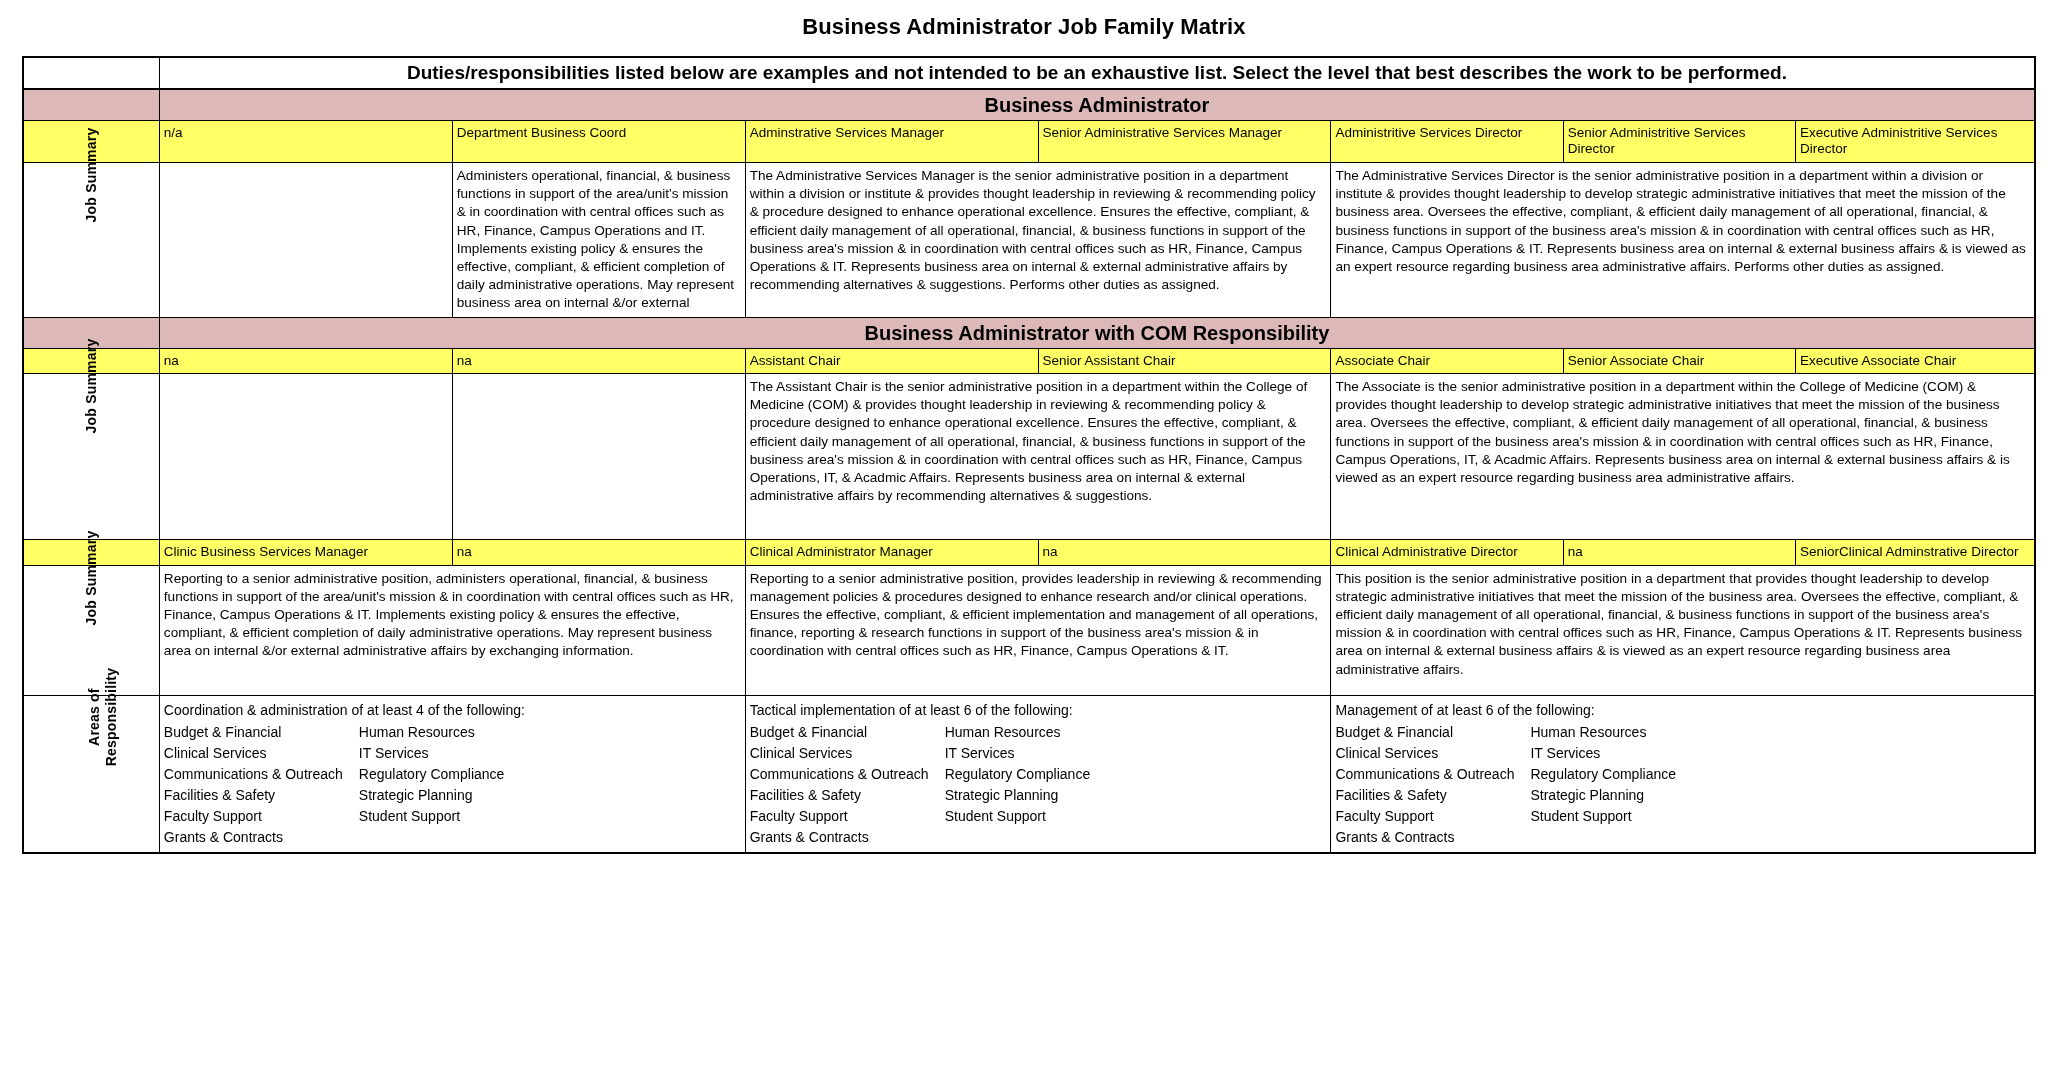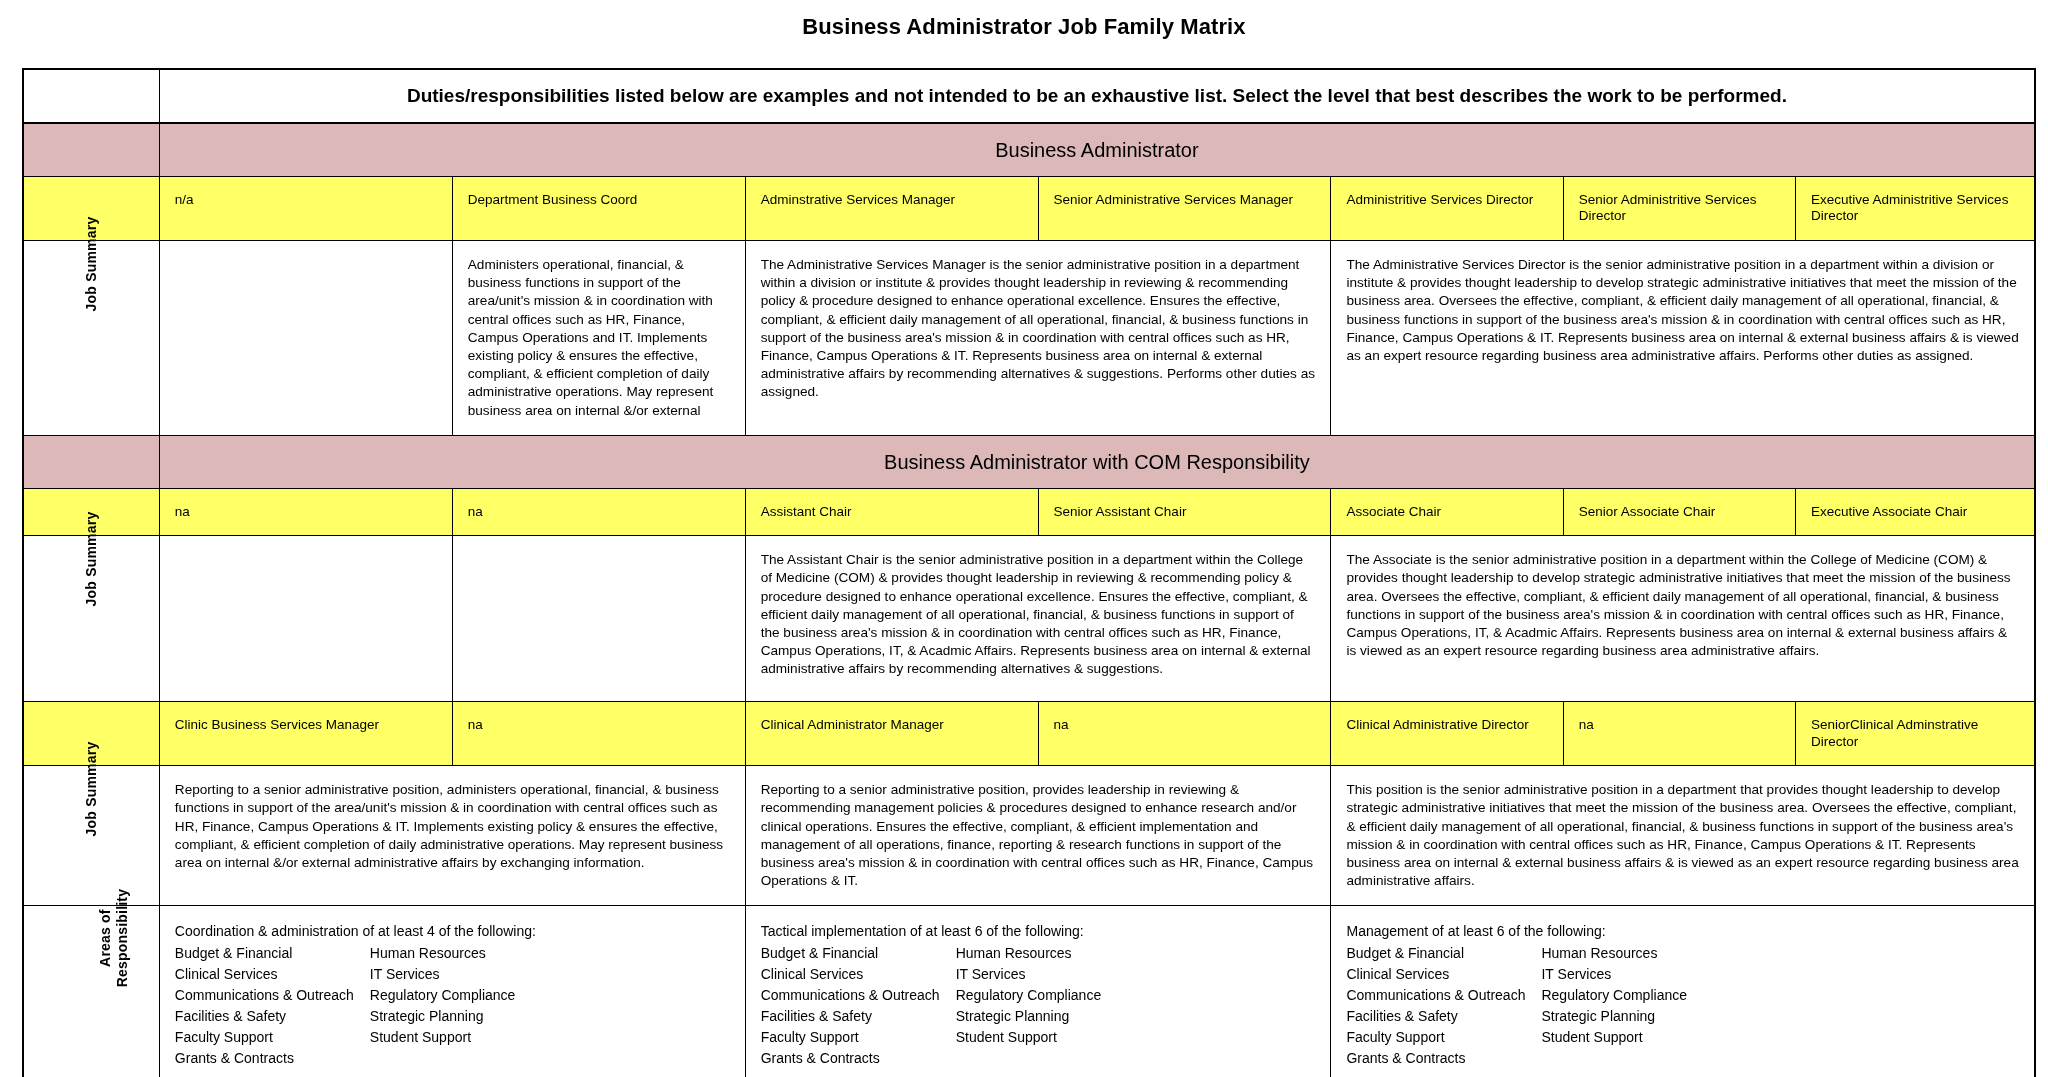--- a/index.html
+++ b/index.html
@@ -20,36 +20,36 @@
     width: 2048px;
     box-sizing: border-box;
     padding: 0;
   }
 
   .doc-title {
     text-align: center;
     font-size: 22px;
     font-weight: bold;
     letter-spacing: 0.1px;
-    padding: 14px 0 28px 0;
+    padding: 14px 0 16px 0;
     margin: 0;
   }
 
   table.matrix {
     border-collapse: collapse;
     table-layout: fixed;
     width: 2014px;
     margin: 0 0 0 22px;
     border: 2px solid #000;
   }
 
   table.matrix td {
     border: 1px solid #000;
     vertical-align: top;
-    padding: 15px;
+    padding: 4px;
   }
 
   
   col.c-stub  { width: 135px; }
   col.c1      { width: 290px; }
   col.c2      { width: 290px; }
   col.c3      { width: 290px; }
   col.c4      { width: 290px; }
   col.c5      { width: 230px; }
   col.c6      { width: 230px; }
@@ -67,21 +67,21 @@
   .stub-blank {
     background: #ffffff;
     border-bottom: 2px solid #000 !important;
   }
 
   
   .section-banner {
     background: #dcb8b8;
     text-align: center;
     font-size: 20px;
-    font-weight: normal;
+    font-weight: bold;
     padding: 4px 6px 5px 6px;
     line-height: 1.1;
   }
   .stub-pink {
     background: #dcb8b8;
   }
 
   
   .yellow {
     background: #ffff66;

